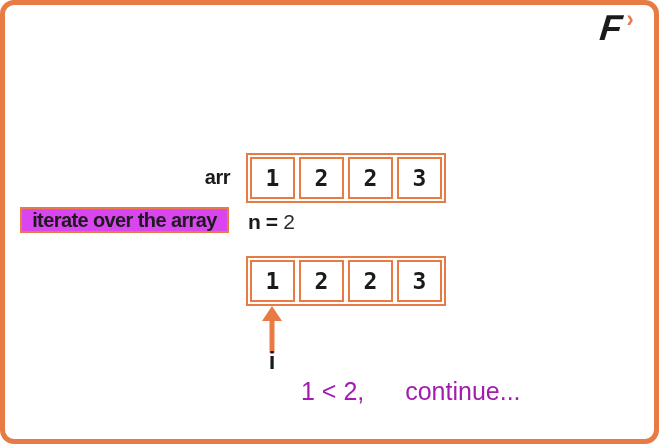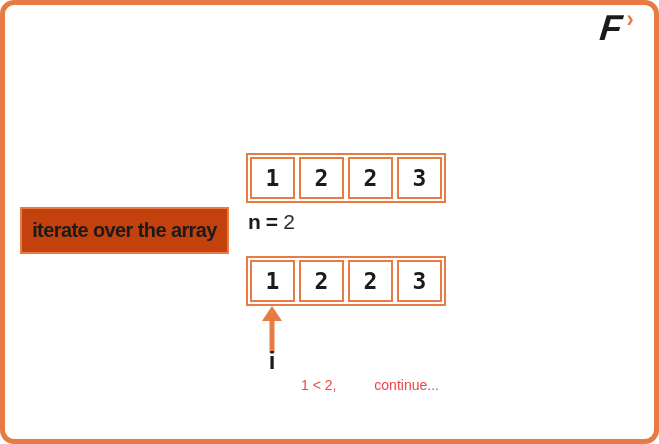--- a/index.html
+++ b/index.html
@@ -99,30 +99,30 @@
     color: #1b1b1b;
     background: #ffffff;
   }
 
   
   .iterate-box {
     position: absolute;
     left: 20px;
     top: 207px;
     width: 209px;
-    height: 47px;
+    height: 26px;
     border: 2px solid #E87B44;
     display: flex;
     align-items: center;
     justify-content: center;
     font-size: 20px;
     font-weight: bold;
     letter-spacing: -0.6px;
     white-space: nowrap;
-    background: #c2410c;
+    background: #d946ef;
   }
 
   
   .pointer-arrow {
     position: absolute;
     left: 259px;
     top: 306px;
     width: 26px;
     height: 49px;
   }
@@ -134,39 +134,40 @@
     text-align: center;
     font-size: 24px;
     font-weight: bold;
   }
 
   
   .caption {
     position: absolute;
     left: 301px;
     top: 377px;
-    font-size: 14px;
+    font-size: 25px;
     font-weight: normal;
-    color: #ef4444;
+    color: #a21caf;
     white-space: nowrap;
   }
   .caption .caption-action { margin-left: 34px; }
 </style>
 </head>
 <body>
 
 <div class="frame">
   <div class="frame-border"></div>
 
   <div class="logo">
     <span class="f-letter">F</span>
     <span class="f-chevron">›</span>
   </div>
 
 
+  <div class="arr-label">arr</div>
 
   <div class="array-box array-top">
     <div class="array-cell">1</div>
     <div class="array-cell">2</div>
     <div class="array-cell">2</div>
     <div class="array-cell">3</div>
   </div>
 
   <div class="iterate-box">iterate over the array</div>
 

